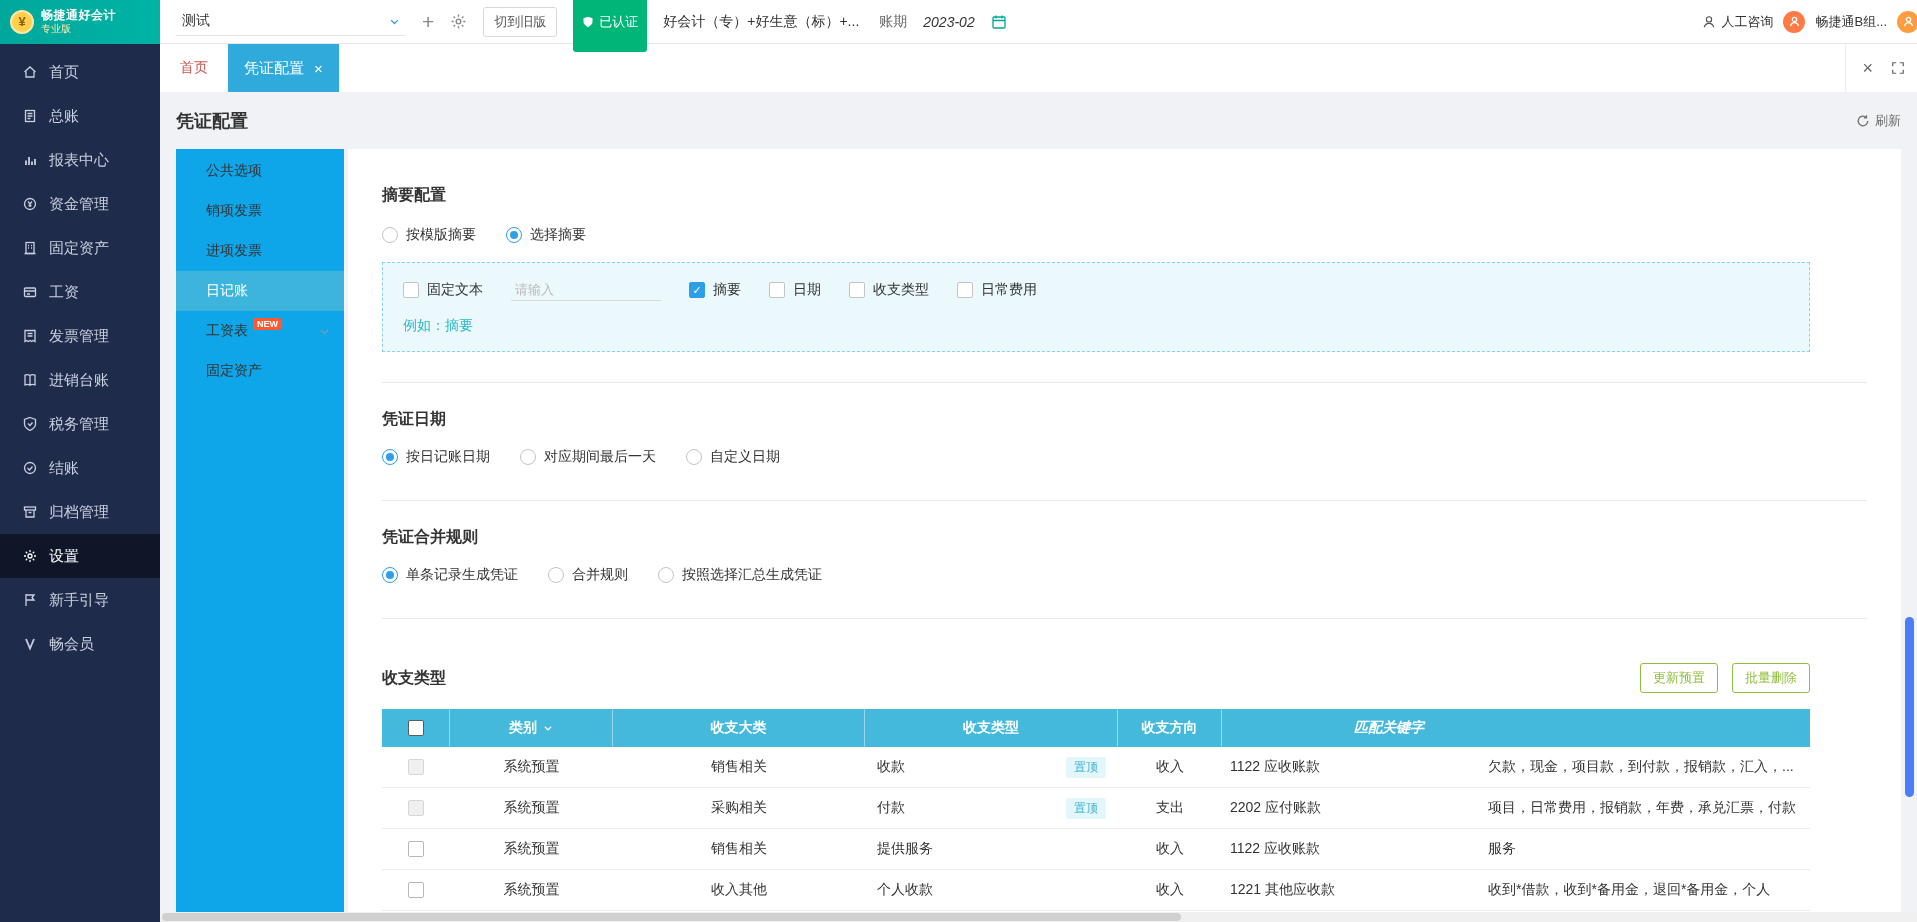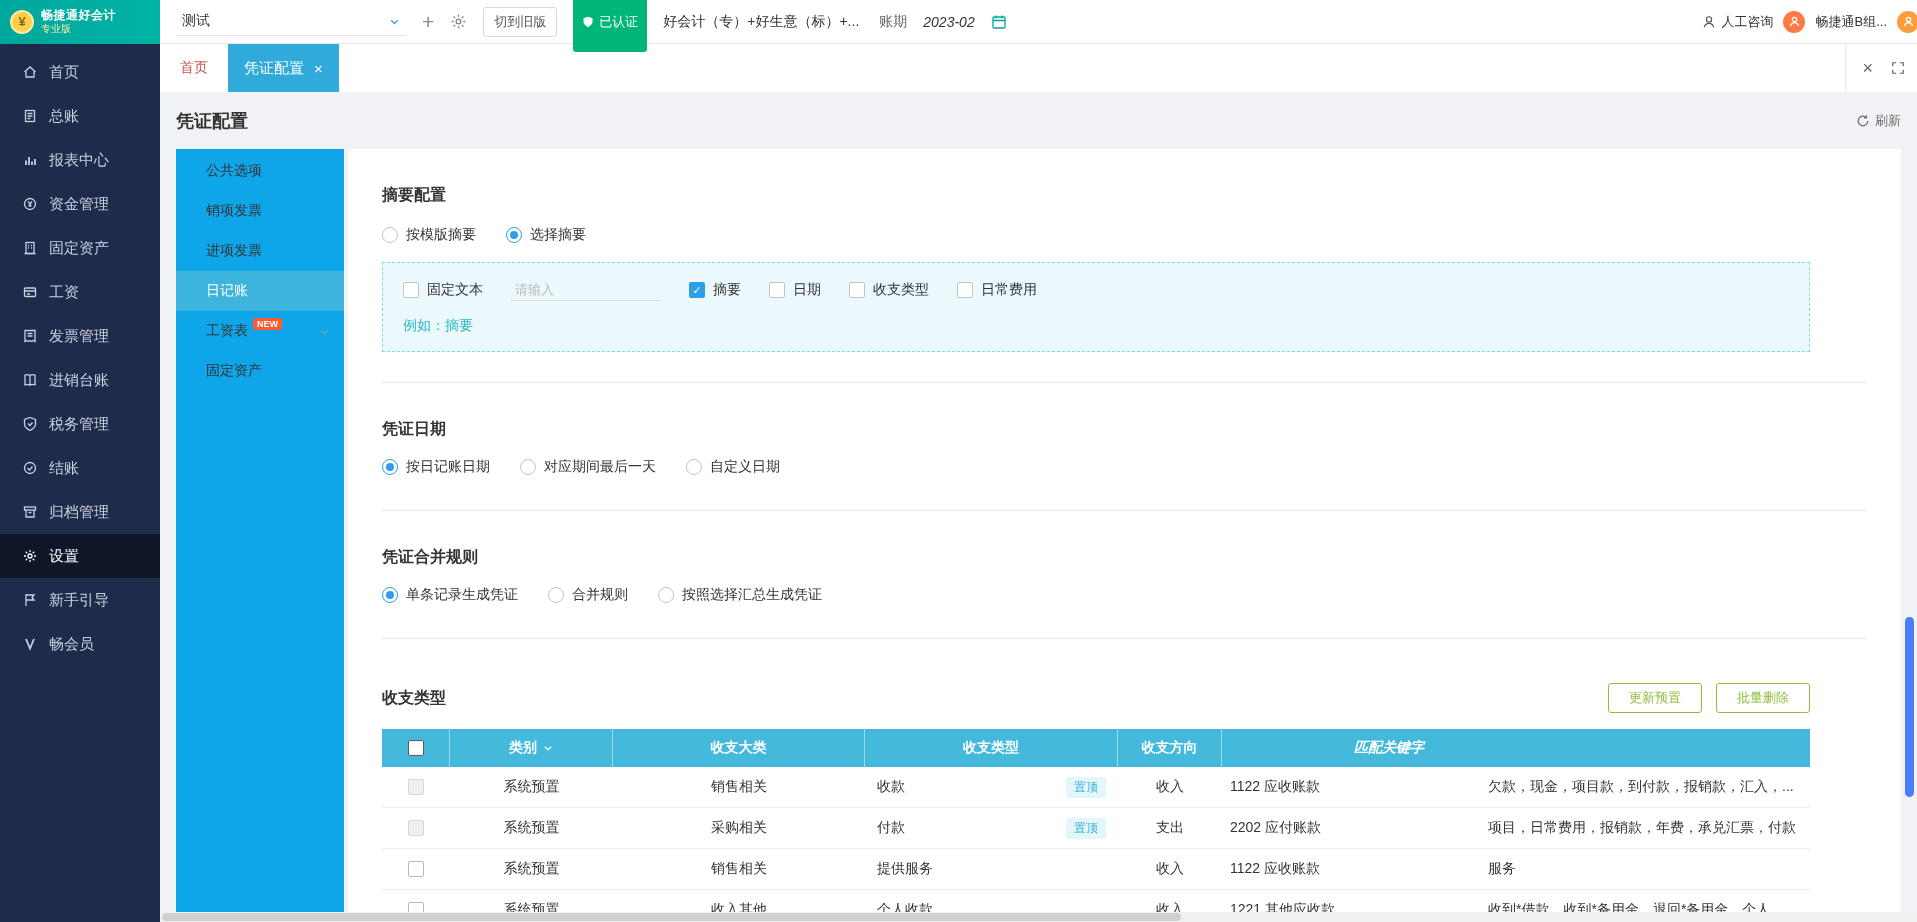--- a/index.html
+++ b/index.html
@@ -135,26 +135,26 @@
   }
   .box-row1 { display:flex; align-items:center; gap:28px; }
   .box-input {
     width:150px; border:none; border-bottom:1px solid #d9d9d9; background:transparent;
     font-size:13px; padding:3px 4px; color:#333; outline:none; font-family:inherit;
   }
   .box-input::placeholder { color:#bbb; }
   .box-example { margin-top:16px; color:#2BB7C9; font-size:14px; }
 
   .divider { border-top:1px solid #e9e9e9; margin-top:30px; }
-  .sec-mt { margin-top:36px; }
+  .sec-mt { margin-top:26px; }
 
   .ie-head { margin-top:44px; width:1428px; display:flex; align-items:center; justify-content:space-between; }
   .green-btn {
     background:#fff; border:1px solid #8FBF3F; color:#8FBF3F; border-radius:3px;
-    padding:5px 20px; font-size:13px; cursor:pointer; margin-left:10px; font-family:inherit;
+    padding:5px 12px; font-size:13px; cursor:pointer; margin-left:10px; font-family:inherit;
   }
 
   
   .table { margin-top:16px; width:1428px; }
   .thead { display:flex; background:#45B9DC; color:#fff; height:38px; align-items:stretch; font-weight:bold; }
   .th { display:flex; align-items:center; justify-content:center; gap:6px; border-right:1px solid rgba(255,255,255,.45); font-size:14px; }
   .th:last-child { border-right:none;font-style:italic; }
   .trow { display:flex; height:41px; align-items:center; border-bottom:1px solid #ececec; font-size:14px; color:#333; }
   .td { display:flex; align-items:center; justify-content:center; height:100%; }
   .c0 { width:68px; flex-shrink:0; }

